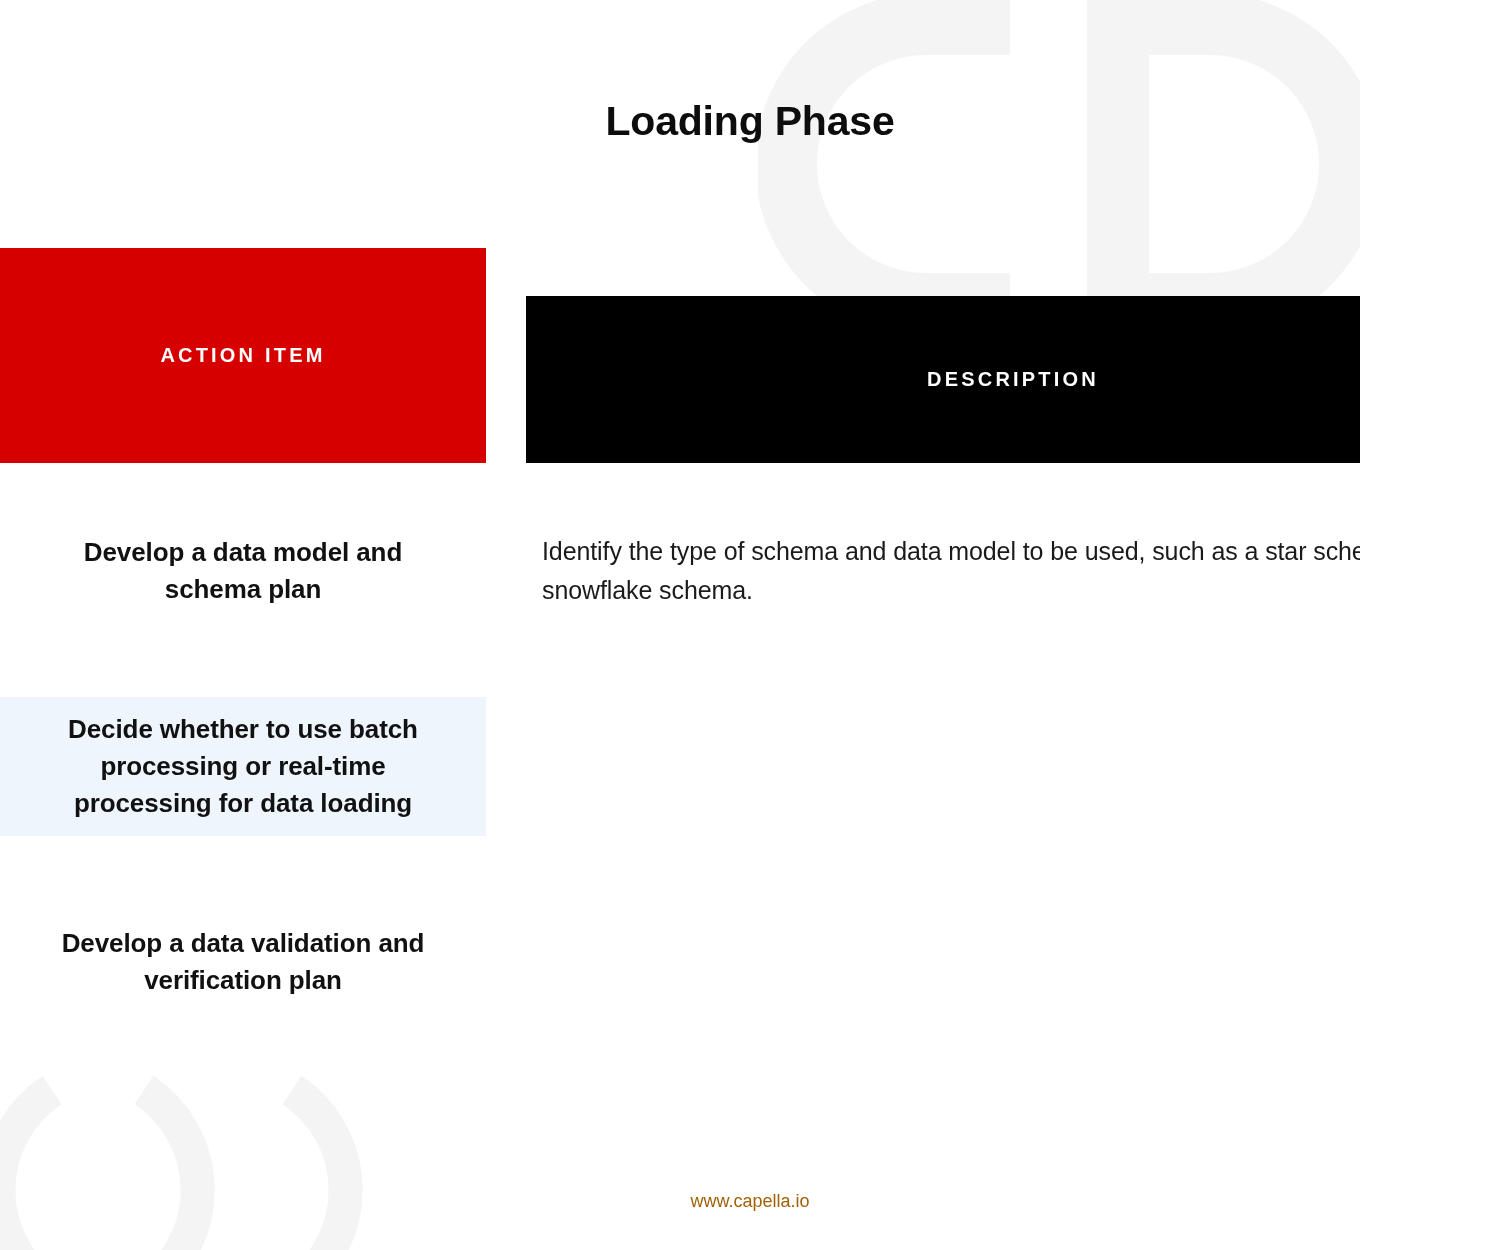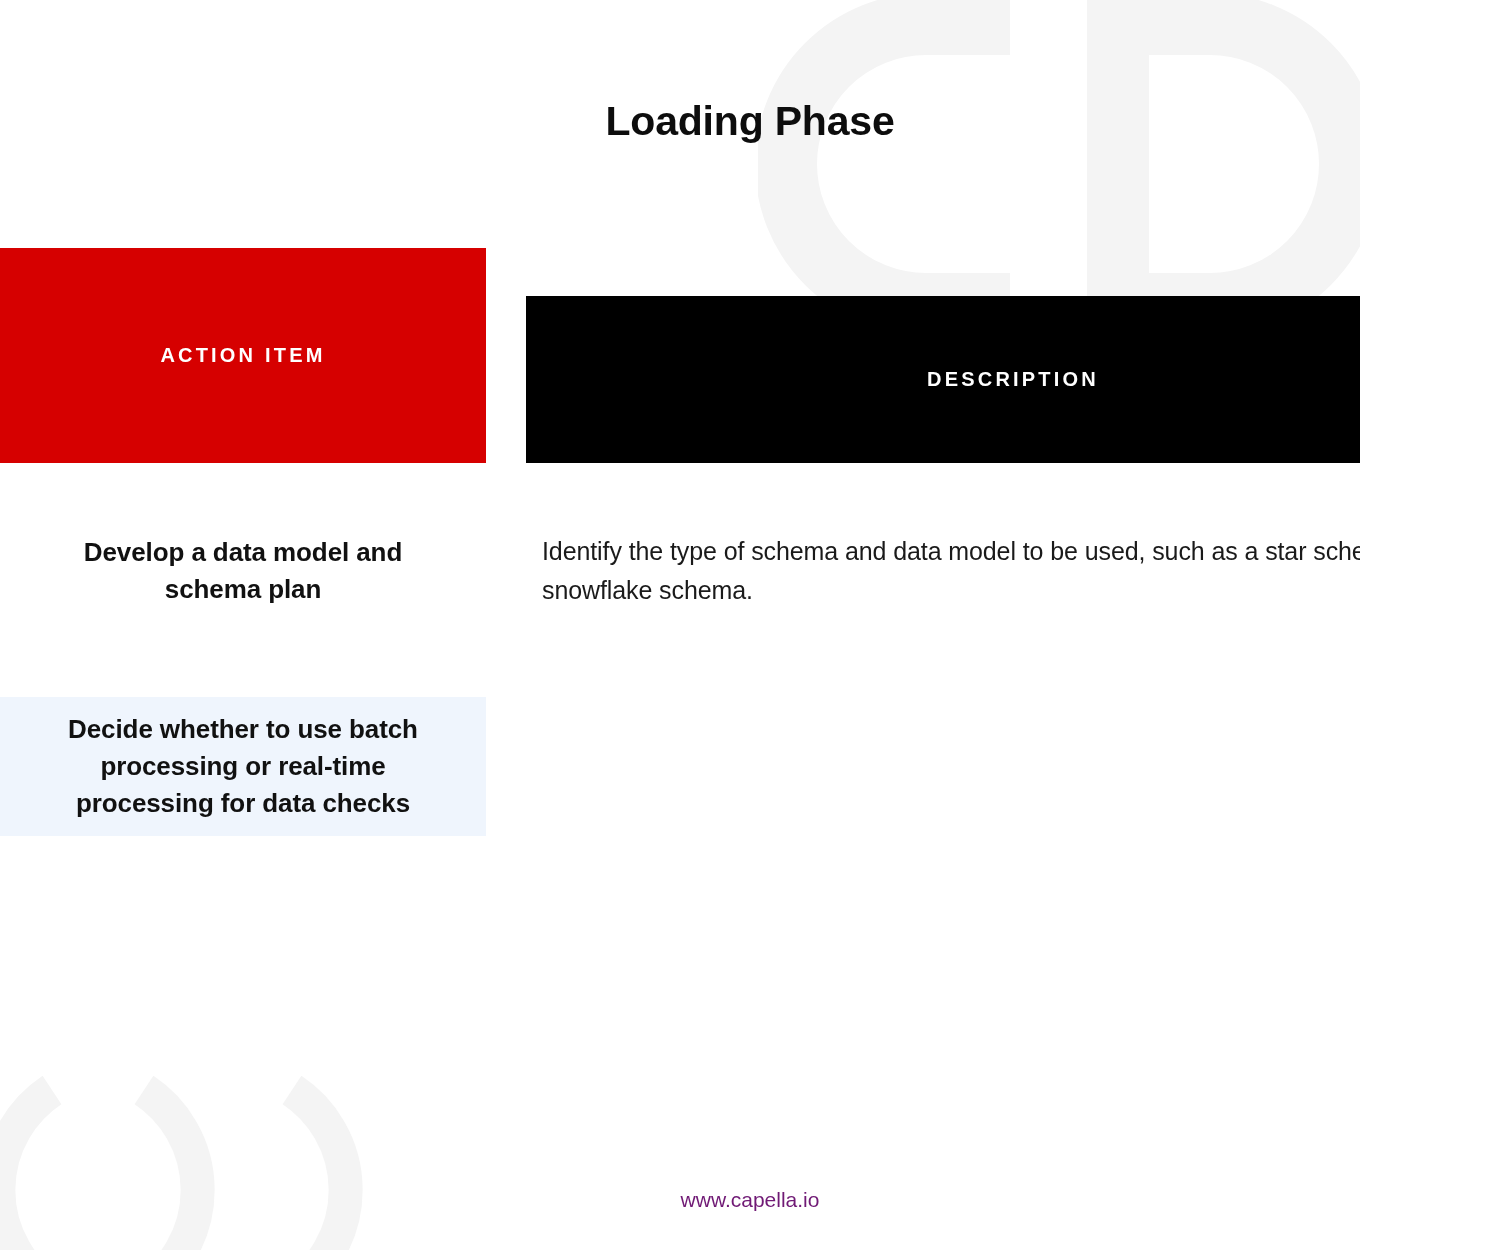--- a/index.html
+++ b/index.html
@@ -131,22 +131,22 @@
   .spacer-sm { height:44px; }
   .spacer-md { height:62px; }
 
   
   .footer {
     position:absolute;
     bottom:38px;
     left:0;
     width:1500px;
     text-align:center;
-    font-size:21px;
-    color:#701a75;
+    font-size:18px;
+    color:#a16207;
     z-index:3;
   }
 </style>
 </head>
 <body>
 
 <div id="page">
 
   <div class="watermark wm-topright">
     <svg viewBox="0 0 640 560" xmlns="http://www.w3.org/2000/svg" aria-hidden="true">
@@ -189,26 +189,29 @@
       </div>
       <div class="cell-desc">
         <span class="desc-text">Identify the type of schema and data model to be used, such as a star schema or snowflake schema.</span>
       </div>
     </div>
 
     <div class="spacer-md"></div>
 
     <div class="row row-body shaded">
       <div class="cell-action">
-        <span class="action-text">Decide whether to use batch processing or real-time processing for data checks</span>
+        <span class="action-text">Decide whether to use batch processing or real-time processing for data loading</span>
       </div>
     </div>
 
     <div class="spacer-md"></div>
 
     <div class="row row-body">
+      <div class="cell-action">
+        <span class="action-text">Develop a data validation and verification plan</span>
+      </div>
     </div>
 
   </div>
 
   <div class="footer">www.capella.io</div>
 
 </div>
 
 </body></html>

